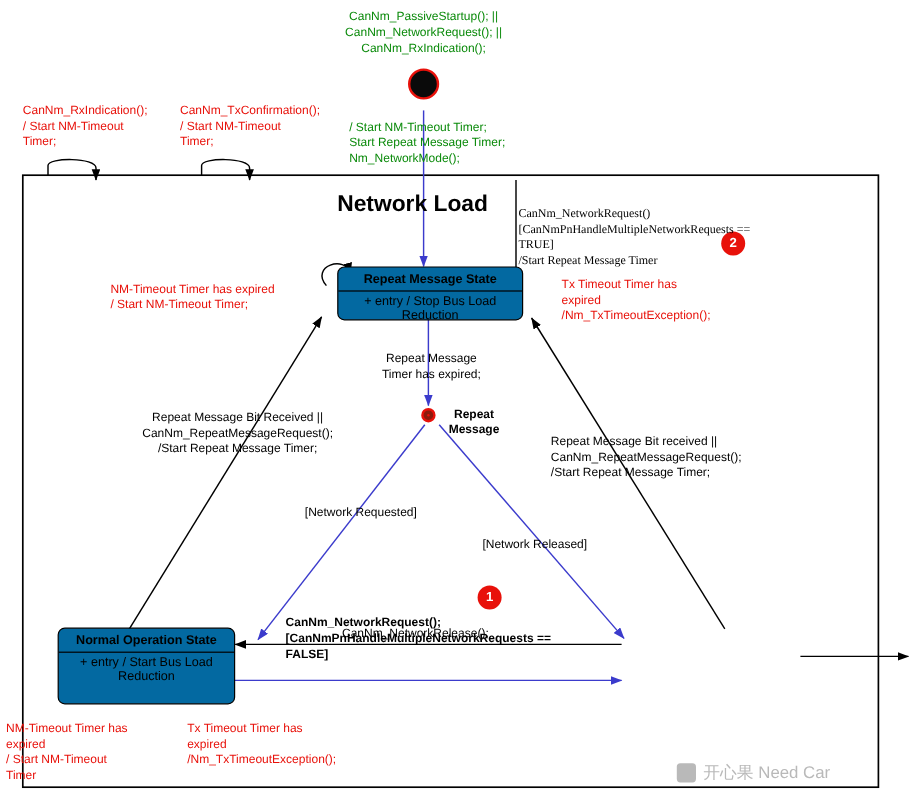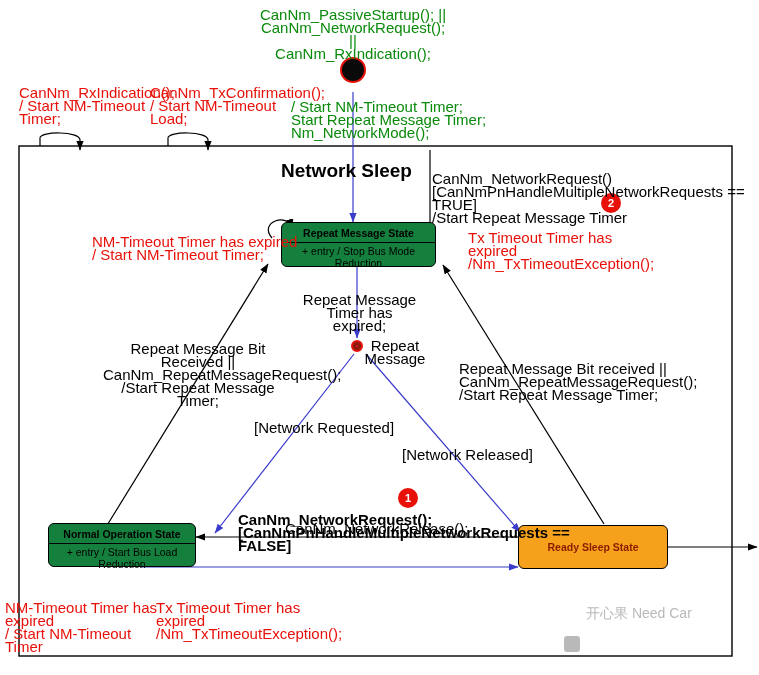--- a/index.html
+++ b/index.html
@@ -1,26 +1,26 @@
 <!DOCTYPE html>
 <html><head>
 <meta charset="utf-8">
 <style>
   html, body { margin:0; padding:0; background:#ffffff; }
   body { width:759px; height:675px; position:relative; font-family:"Liberation Sans", sans-serif; }
   #stage { position:absolute; left:0; top:0; width:759px; height:675px; overflow:hidden; }
   svg.layer { position:absolute; left:0; top:0; width:759px; height:675px; }
-  .lbl { position:absolute; font-size:15px; line-height:13px; color:#000; white-space:pre; }
+  .lbl { position:absolute; font-size:10px; line-height:13px; color:#000; white-space:pre; }
   .red { color:#e8110a; }
   .green { color:#0a8a0a; }
-  .bold { font-weight:normal; }
+  .bold { font-weight:bold; }
   .ctr { text-align:center; }
   .state {
     position:absolute; box-sizing:border-box;
-    border:1px solid #000; border-radius:6px; background:#15803d;
+    border:1px solid #000; border-radius:6px; background:#0369a1;
     font-size:10.5px; color:#000; text-align:center;
   }
   .state .title { font-weight:bold; display:block; padding-top:4px; }
   .state .sep { display:block; height:1px; background:#000; margin:3px 0 0 0; }
   .state .body { display:block; padding:2px 4px 3px 4px; }
   .state.ready { background:#f5a11b; border:1px solid #000; }
   .state.ready .title { font-weight:bold; color:#8b1a00; padding:0; }
   .bigtitle { position:absolute; font-size:19px; font-weight:bold; color:#000; }
   .badge {
     position:absolute; width:20px; height:20px; border-radius:50%;
@@ -73,56 +73,53 @@
 
     <path d="M667,547 L757,547" fill="none" stroke="#000" stroke-width="1.2" marker-end="url(#arrK)"></path>
 
     <path d="M430,150 L430,226" fill="none" stroke="#000" stroke-width="1.2"></path>
   </svg>
 
   <div class="initdot" style="left:340px; top:57px;"></div>
 
   <div class="choice" style="left:351px; top:340px;"></div>
 
-  <div class="bigtitle" style="left:281px; top:160px;">Network Sleep</div>
+  <div class="bigtitle" style="left:281px; top:160px;">Network Load</div>
 
   <div class="state" style="left:281px; top:222px; width:155px; height:45px;">
     <span class="title" style="white-space: pre-line;">Repeat Message State</span>
     <span class="sep"></span>
-    <span class="body" style="white-space: pre-line;">+ entry / Stop Bus Mode
+    <span class="body" style="white-space: pre-line;">+ entry / Stop Bus Load
 Reduction</span>
   </div>
 
-  <div class="state" style="left:48px; top:523px; width:148px; height:44px;">
+  <div class="state" style="left:48px; top:523px; width:148px; height:64px;">
     <span class="title" style="white-space: pre-line;">Normal Operation State</span>
     <span class="sep"></span>
     <span class="body" style="white-space: pre-line;">+ entry / Start Bus Load
 Reduction</span>
   </div>
 
-  <div class="state ready" style="left:518px; top:525px; width:150px; height:44px; display:flex; align-items:center; justify-content:center;">
-    <span class="title" style="white-space: pre-line;">Ready Sleep State</span>
-  </div>
 
   <div class="badge" style="left:398px; top:488px;">1</div>
   <div class="badge" style="left:601px; top:193px;">2</div>
 
   <div class="lbl green ctr" style="left: 258px; top: 8px; width: 190px; white-space: pre-line;">CanNm_PassiveStartup(); ||
 CanNm_NetworkRequest(); ||
 CanNm_RxIndication();</div>
   <div class="lbl green" style="left: 291px; top: 100px; white-space: pre-line;">/ Start NM-Timeout Timer;
 Start Repeat Message Timer;
 Nm_NetworkMode();</div>
 
   <div class="lbl red" style="left: 19px; top: 86px; white-space: pre-line;">CanNm_RxIndication();
 / Start NM-Timeout
 Timer;</div>
   <div class="lbl red" style="left: 150px; top: 86px; white-space: pre-line;">CanNm_TxConfirmation();
 / Start NM-Timeout
-Load;</div>
+Timer;</div>
 
   <div class="lbl red" style="left: 92px; top: 235px; white-space: pre-line;">NM-Timeout Timer has expired
 / Start NM-Timeout Timer;</div>
   <div class="lbl red" style="left: 468px; top: 231px; white-space: pre-line;">Tx Timeout Timer has
 expired
 /Nm_TxTimeoutException();</div>
 
   <div class="lbl ctr" style="left: 302px; top: 293px; width: 115px; white-space: pre-line;">Repeat Message
 Timer has expired;</div>
   <div class="lbl bold ctr" style="left: 364px; top: 339px; width: 62px; white-space: pre-line;">Repeat
@@ -137,33 +134,33 @@
 
   <div class="lbl" style="left: 228px; top: 421px; white-space: pre-line; padding-left: 26px;">[Network Requested]</div>
   <div class="lbl" style="left: 402px; top: 448px; white-space: pre-line;">[Network Released]</div>
 
   <div class="lbl" style="left: 238px; top: 500px; white-space: pre-line; font-weight: bold;">
     <span>CanNm_NetworkRequest();
 [CanNmPnHandleMultipleNetworkRequests ==
 FALSE]</span>
   </div>
 
-  <div class="lbl" style="left: 432px; top: 159px; white-space: pre-line;">
+  <div class="lbl" style="left: 432px; top: 159px; white-space: pre-line; font-family: Liberation Serif, serif;">
     <span>CanNm_NetworkRequest()
 [CanNmPnHandleMultipleNetworkRequests ==
 TRUE]
 /Start Repeat Message Timer</span>
   </div>
 
   <div class="lbl" style="left: 285px; top: 522px; white-space: pre-line;">CanNm_NetworkRelease();</div>
 
   <div class="lbl red" style="left: 5px; top: 601px; white-space: pre-line;">NM-Timeout Timer has
 expired
 / Start NM-Timeout
 Timer</div>
   <div class="lbl red" style="left: 156px; top: 601px; white-space: pre-line;">Tx Timeout Timer has
 expired
 /Nm_TxTimeoutException();</div>
 
   <div class="wm-icon" style="left:564px; top:636px;"></div>
-  <div class="watermark" style="left:586px; top:605px;">开心果 Need Car</div>
+  <div class="watermark" style="left:586px; top:635px;">开心果 Need Car</div>
 
 </div>
 
 </body></html>

